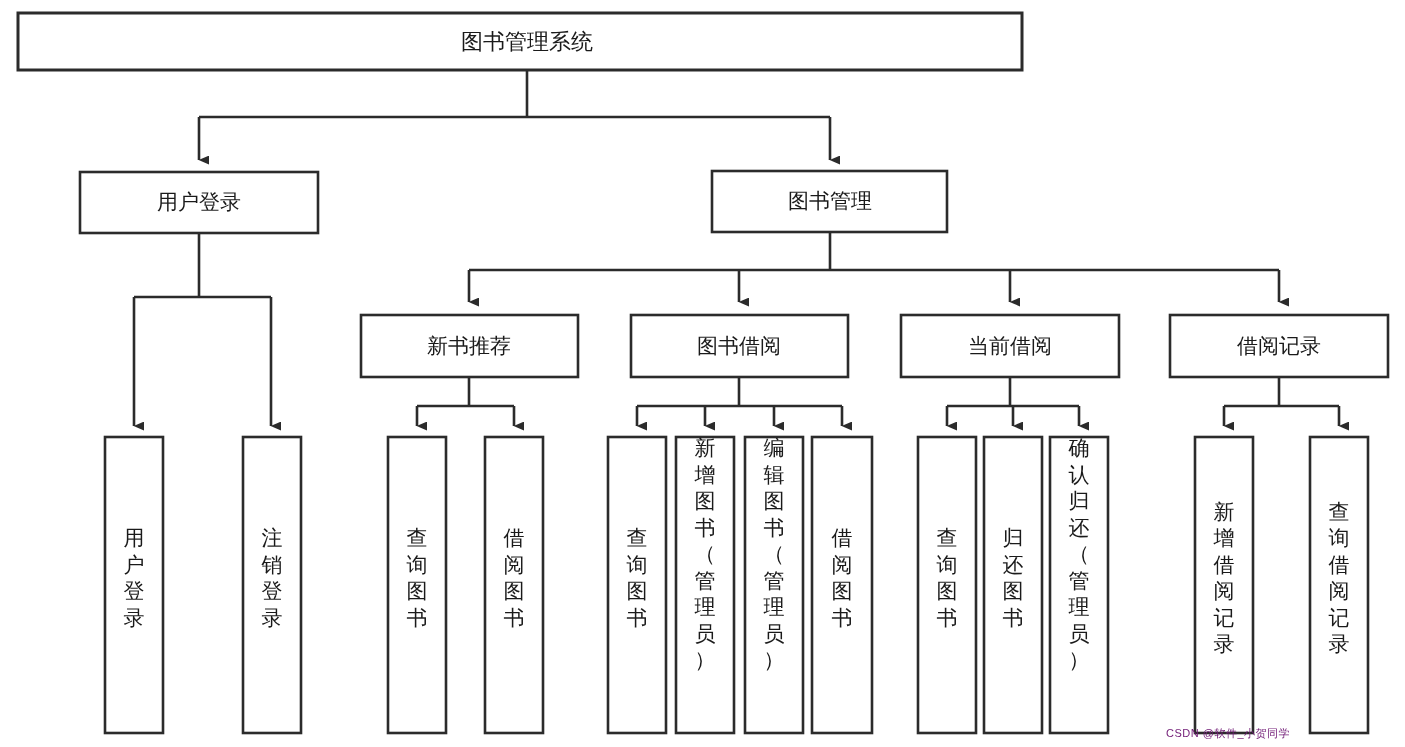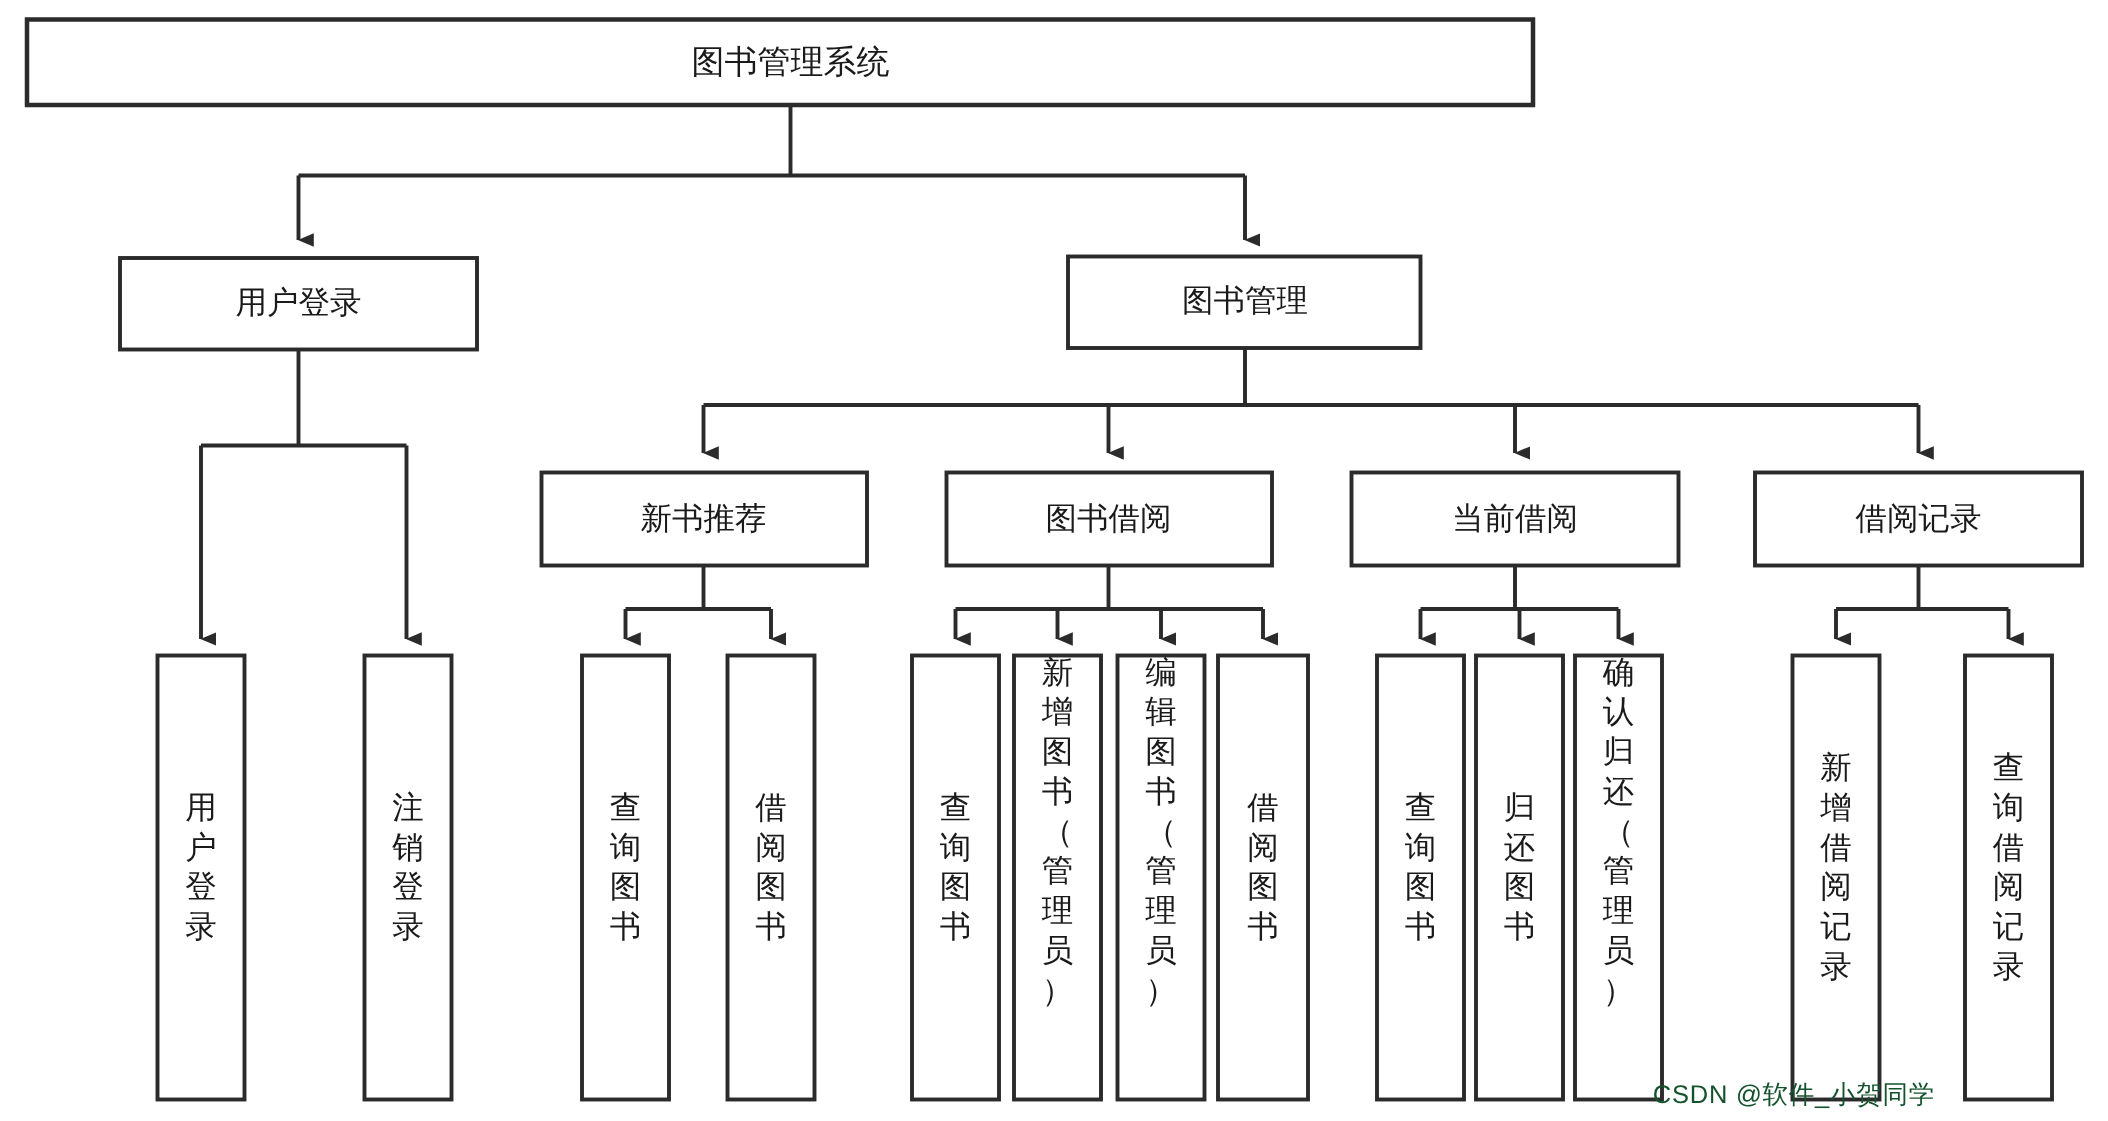--- a/index.html
+++ b/index.html
@@ -53,22 +53,22 @@
     font-family: "Liberation Sans", "DejaVu Sans", sans-serif;
     fill: #1a1a1a;
     font-size: 21px;
     text-anchor: middle;
   }
   .watermark {
     position: absolute;
     right: 14px;
     bottom: 6px;
     font-family: "Liberation Sans", "DejaVu Sans", sans-serif;
-    font-size: 17px;
-    color: #14532d;
+    font-size: 11px;
+    color: #701a75;
     letter-spacing: 0.5px;
     white-space: nowrap;
     user-select: none;
     margin-left: 20px;
   }
 </style>
 </head>
 <body>
 
 <div id="diagram-root">

